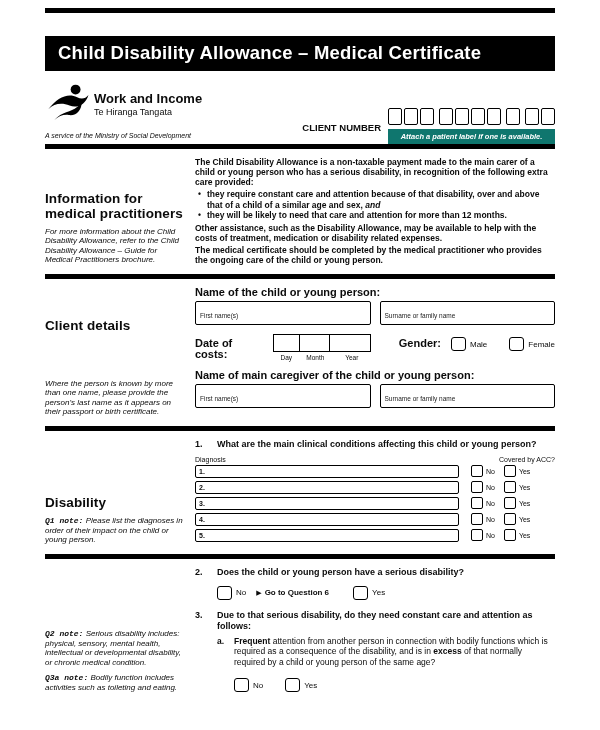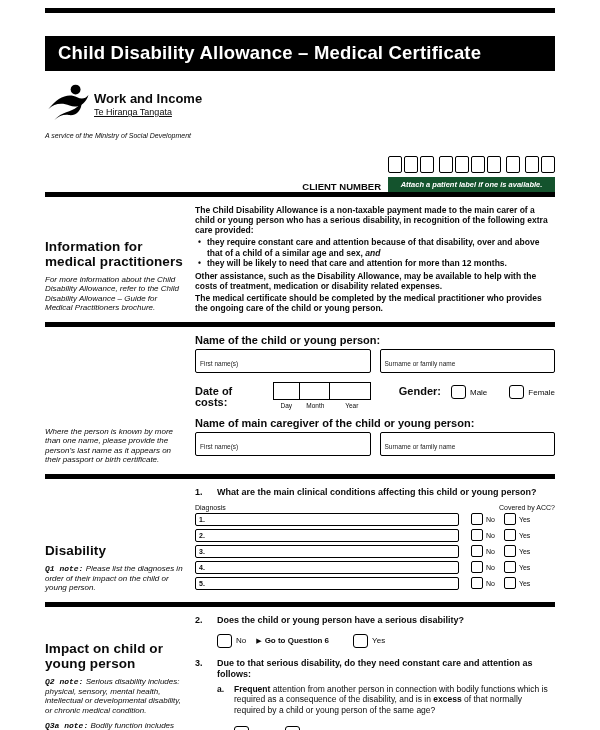--- a/index.html
+++ b/index.html
@@ -8,31 +8,31 @@
         font-family:"Liberation Sans","DejaVu Sans",sans-serif;color:#0b0b0b;}
   .content{padding:0 45px;}
   .topbar{height:5px;background:#000;margin-top:8px;}
   .titlebar{margin-top:23px;background:#000;color:#fff;font-weight:bold;font-size:18.5px;
             padding:6px 0 7px 13px;letter-spacing:.2px;}
   .brandrow{display:flex;justify-content:space-between;align-items:flex-start;margin-top:11px;}
   .logo-main{display:flex;align-items:flex-start;}
   .logo-icon{width:46px;height:44px;}
   .logo-text{margin-left:3px;margin-top:9px;}
   .brand{font-weight:bold;font-size:13px;}
-  .maori{font-size:9px;margin-top:1px;text-decoration:underline;}
+  .maori{font-size:9px;margin-top:1px;}
   .service{margin-top:4px;padding-top:2px;font-style:italic;font-size:7px;width:160px;}
   .cn-block{margin-top:26px;}
-  .cn-grid{display:flex;align-items:flex-end;margin-top:48px;}
+  .cn-grid{display:flex;align-items:center;}
   .cn-label{font-weight:bold;font-size:9.5px;margin-right:7px;margin-top:3px;white-space:nowrap;}
   .cn-groups{display:flex;}
   .cn-group{display:flex;margin-right:5px;}
   .cn-group:last-child{margin-right:0;}
   .cn-box{width:14px;height:17px;border:1.3px solid #000;border-radius:2px;background:#fff;margin-right:2px;}
   .cn-group .cn-box:last-child{margin-right:0;}
-  .attach{margin-top:4px;background:#14532d;color:#fff;font-size:7.5px;font-style:italic;font-weight:bold;
+  .attach{margin-top:4px;background:#0f766e;color:#fff;font-size:7.5px;font-style:italic;font-weight:bold;
           text-align:center;padding:3px 0;}
   .divider{height:5px;background:#000;}
   .section{display:flex;padding:8px 0 9px;align-items:flex-end;}
   .sec-left{flex:0 0 150px;padding-right:12px;}
   .sec-right{flex:1;min-width:0;}
   .sec-h{font-size:13.5px;font-weight:bold;line-height:15px;letter-spacing:.1px;}
   .note{font-style:italic;font-size:8px;line-height:9.5px;margin-top:6px;}
   .note .nl{font-weight:bold;font-family:Liberation Mono, monospace;}
   .info-p{font-weight:bold;font-size:8.5px;line-height:10px;}
   .info-p + .info-p{margin-top:2px;}
@@ -158,20 +158,21 @@
         </div>
         <p class="info-p">Other assistance, such as the Disability Allowance, may be available to help with the costs of treatment, medication or disability related expenses.</p>
         <p class="info-p">The medical certificate should be completed by the medical practitioner who provides the ongoing care of the child or young person.</p>
       </div>
     </div>
 
     <div class="divider"></div>
 
     <div class="section">
       <div class="sec-left">
+        <div class="sec-h">Client details</div>
         <div class="note client-note">Where the person is known by more than one name, please provide the person's last name as it appears on their passport or birth certificate.</div>
       </div>
       <div class="sec-right">
         <div class="flabel">Name of the child or young person:</div>
         <div class="name-row">
           <div class="input-box">
             <span class="box-label">First name(s)</span>
           </div>
           <div class="input-box">
             <span class="box-label">Surname or family name</span>
@@ -275,21 +276,20 @@
               <span class="cb-label">Yes</span>
           </div>
         </div>
       </div>
     </div>
 
     <div class="divider"></div>
 
     <div class="section">
       <div class="sec-left">
-        <div class="sec-h">Impact on child or young person</div>
         <div class="note">
           <span class="nl">Q2 note:</span> <span>Serious disability includes: physical, sensory, mental health, intellectual or developmental disability, or chronic medical condition.</span>
         </div>
         <div class="note">
           <span class="nl">Q3a note:</span> <span>Bodily function includes activities such as toileting and eating.</span>
         </div>
       </div>
       <div class="sec-right">
         <div class="q-row">
           <span class="q-num">2.</span>

